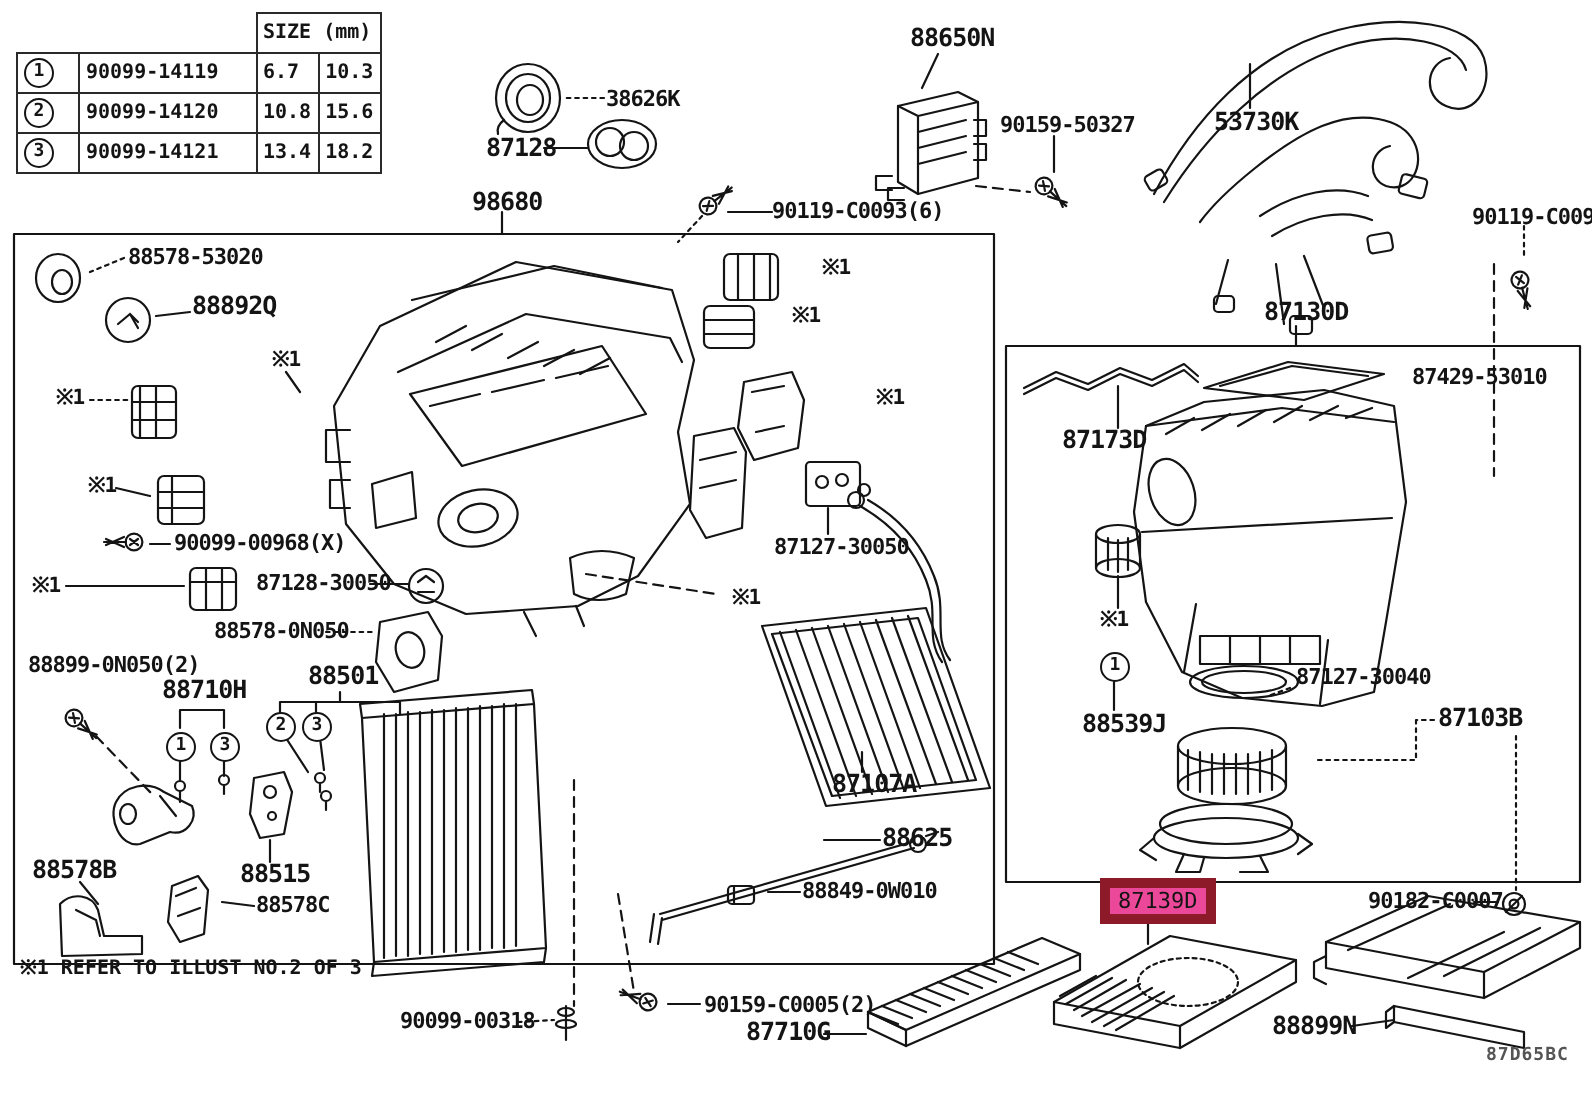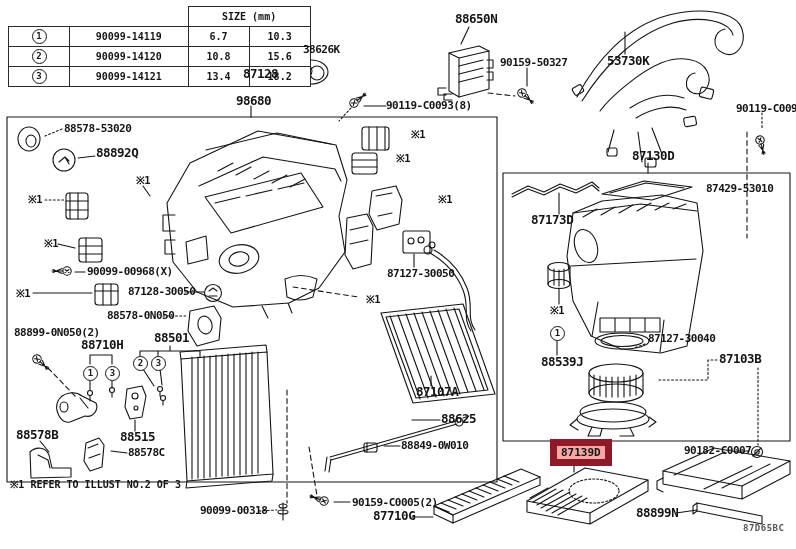--- a/index.html
+++ b/index.html
@@ -8,28 +8,28 @@
   svg.art{position:absolute;left:0;top:0}
   .lbl{position:absolute;font-size:11px;font-weight:700;letter-spacing:-0.5px;white-space:nowrap;line-height:1}
   .lg{font-size:12.5px}
   .ref{font-size:10.5px}
   .note{font-size:10px;letter-spacing:0}
   .wm{position:absolute;font-size:9px;color:#555;letter-spacing:.5px;font-weight:700}
   .circ{position:absolute;width:13px;height:13px;border:1.3px solid #141414;border-radius:50%;
         font-size:9px;font-weight:700;display:flex;align-items:center;justify-content:center;line-height:1;background:#fff}
   .tblwrap{position:absolute;left:8px;top:6px}
   table.size{border-collapse:collapse}
-  table.size td{border:1px solid #2a2a2a;font-size:10px;font-weight:700;text-align:center;padding:0 18px;height:19px;background:#fff}
+  table.size td{border:1px solid #2a2a2a;font-size:10px;font-weight:700;text-align:left;padding:0 3px;height:19px;background:#fff}
   table.size td.nb{border:none;background:transparent}
   td.c-num{width:24px}
   td.c-part{width:82px}
   td.c-sz{width:30px}
   .tc{display:inline-flex;width:13px;height:13px;border:1.3px solid #141414;border-radius:50%;
       align-items:center;justify-content:center;font-size:9px;font-weight:700;line-height:1;vertical-align:middle}
-  .hl{position:absolute;left:550px;top:439px;border:7px solid #4c1d95;padding:1px 4px;font-size:11px;font-weight:700;background:#fca5a5;line-height:1}
+  .hl{position:absolute;left:550px;top:439px;border:5px solid #4c1d95;padding:1px 4px;font-size:11px;font-weight:400;background:#ec4899;line-height:1}
 </style>
 </head>
 <body>
 
 <div class="stage">
 
   <svg class="art" width="796" height="549" viewBox="0 0 796 549">
     <g stroke="#141414" fill="none" stroke-width="1.1" stroke-linejoin="round" stroke-linecap="round">
       <defs>
         <g id="screw">
@@ -323,21 +323,21 @@
         <td>13.4</td>
         <td>18.2</td>
       </tr>
     </tbody>
       </table>
   </div>
 
   <div class="lbl" style="left:303px;top:44px">38626K</div>
   <div class="lbl lg" style="left:243px;top:68px">87128</div>
   <div class="lbl lg" style="left:236px;top:95px">98680</div>
-  <div class="lbl" style="left:386px;top:100px">90119-C0093(8)</div>
+  <div class="lbl" style="left:386px;top:100px">90119-C0093(6)</div>
   <div class="lbl lg" style="left:455px;top:13px">88650N</div>
   <div class="lbl" style="left:500px;top:57px">90159-50327</div>
   <div class="lbl lg" style="left:607px;top:55px">53730K</div>
   <div class="lbl" style="left:736px;top:103px">90119-C0093</div>
   <div class="lbl lg" style="left:632px;top:150px">87130D</div>
 
   <div class="lbl" style="left:64px;top:123px">88578-53020</div>
   <div class="lbl lg" style="left:96px;top:147px">88892Q</div>
   <div class="lbl ref" style="left:28px;top:194px">※1</div>
   <div class="lbl ref" style="left:136px;top:175px">※1</div>

